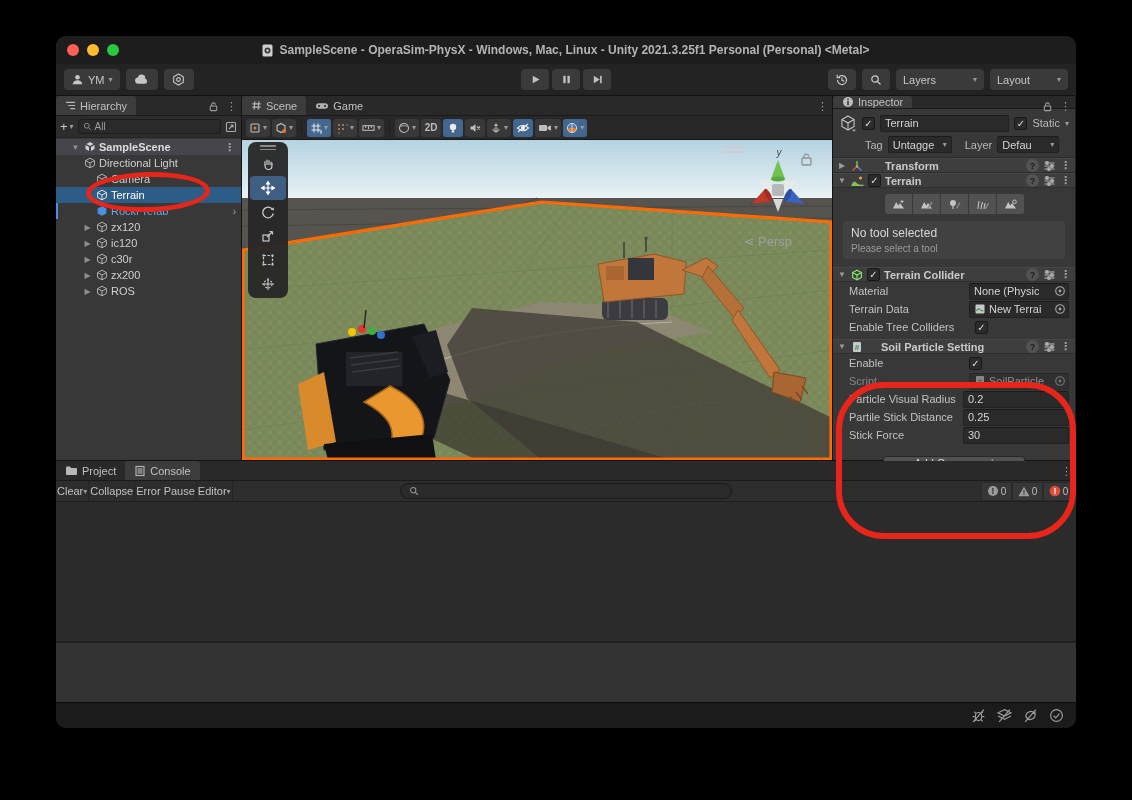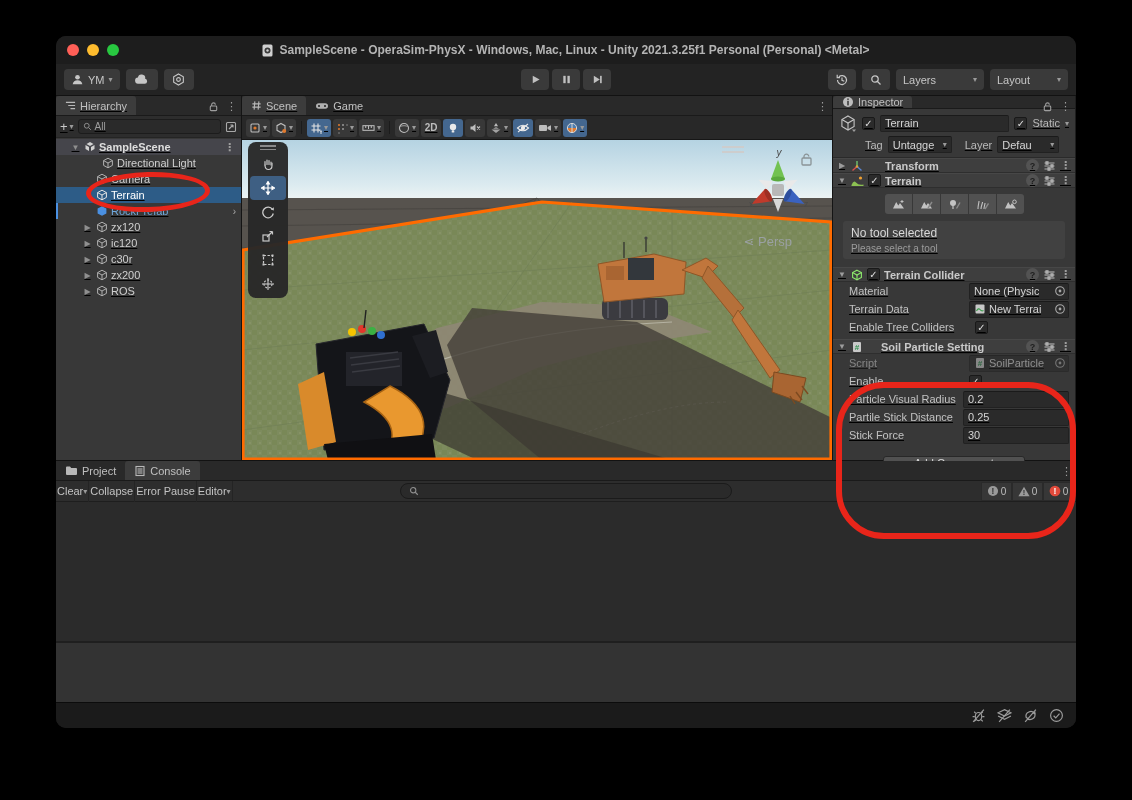--- a/index.html
+++ b/index.html
@@ -16,21 +16,21 @@
   .toolbar{height:32px;background:#232323;border-bottom:1px solid #121212;position:relative;
     display:flex;align-items:center;padding:0 8px;}
   .tbtn{background:#3a3a3a;border-radius:4px;height:21px;display:flex;align-items:center;
     justify-content:center;color:#c6c6c6;font-size:11px;gap:4px;padding:0 7px;}
   .tgroup{display:flex;gap:6px;align-items:center;}
   .center-group{position:absolute;left:50%;transform:translateX(-50%);display:flex;gap:3px;}
   .right-group{position:absolute;right:8px;display:flex;gap:6px;align-items:center;}
   .dd-arrow{font-size:8px;color:#9a9a9a;}
   .ddl{width:88px;justify-content:space-between;text-align:right;}
   
-  .main{display:flex;height:364px;text-decoration:underline;}
+  .main{display:flex;height:364px;}
   .tabbar{height:20px;background:#292929;display:flex;align-items:stretch;position:relative;
     border-bottom:1px solid #1a1a1a;}
   .tab{display:flex;align-items:center;gap:4px;padding:0 9px;font-size:11px;color:#c0c0c0;}
   .tab.active{background:#3c3c3c;border-radius:3px 3px 0 0;}
   .tab-right{position:absolute;right:4px;top:0;height:20px;display:flex;align-items:center;gap:7px;color:#9e9e9e;}
   .kebab{font-size:11px;color:#9e9e9e;letter-spacing:0;}
   
   .hier{width:186px;background:#383838;border-right:1px solid #141414;display:flex;flex-direction:column;}
   .searchrow{height:22px;background:#2d2d2d;display:flex;align-items:center;padding:0 4px;gap:4px;
     border-bottom:1px solid #242424;}
@@ -569,21 +569,21 @@
       </div>
       <div style="flex:1;overflow:hidden;padding-top:1px">
         <div class="hrow scene-row" style="padding-left:14px">
           <span class="fold">▼</span>
           <svg class="icn" width="12" height="12">
               <use href="#i-unity" color="#d2d2d2"></use>
             </svg>
           <span class="hlab">SampleScene</span>
           <span class="kebab" style="position:absolute;right:6px">⋮</span>
         </div>
-        <div class="hrow" style="padding-left:46px">
+        <div class="hrow" style="padding-left:28px">
           <svg class="icn" width="12" height="12">
               <use href="#i-cubew" color="#b0b0b0"></use>
             </svg>
           <span class="hlab">Directional Light</span>
         </div>
         <div class="hrow" style="padding-left:40px">
           <svg class="icn" width="12" height="12">
               <use href="#i-cubew" color="#b0b0b0"></use>
             </svg>
           <span class="hlab">Camera</span>
@@ -1080,34 +1080,34 @@
         <span class="spacer"></span>
         <span class="helpq">?</span>
         <span class="hbtn">
             <svg width="13" height="12">
               <use href="#i-sliders" color="#aeaeae"></use>
             </svg>
           </span>
         <span class="kebab">⋮</span>
       </div>
       <div class="irow">
+        <span class="ilabel">Enable</span>
+        <span class="cb on"></span>
+      </div>
+      <div class="irow">
         <span class="ilabel dis">Script</span>
         <div class="field objfield dis">
           <svg width="12" height="12" style="flex:none">
               <use href="#i-script"></use>
             </svg>
           <span style="overflow:hidden">SoilParticle</span>
           <svg class="picker" width="12" height="12">
               <use href="#i-picker" color="#a8a8a8"></use>
             </svg>
         </div>
-      </div>
-      <div class="irow">
-        <span class="ilabel">Enable</span>
-        <span class="cb on"></span>
       </div>
       <div class="irow">
         <span class="ilabel" style="width:112px">Particle Visual Radius</span>
         <div class="field" style="flex:1">
           <span>0.2</span>
           </div>
       </div>
       <div class="irow">
         <span class="ilabel" style="width:112px">Partile Stick Distance</span>
         <div class="field" style="flex:1">

